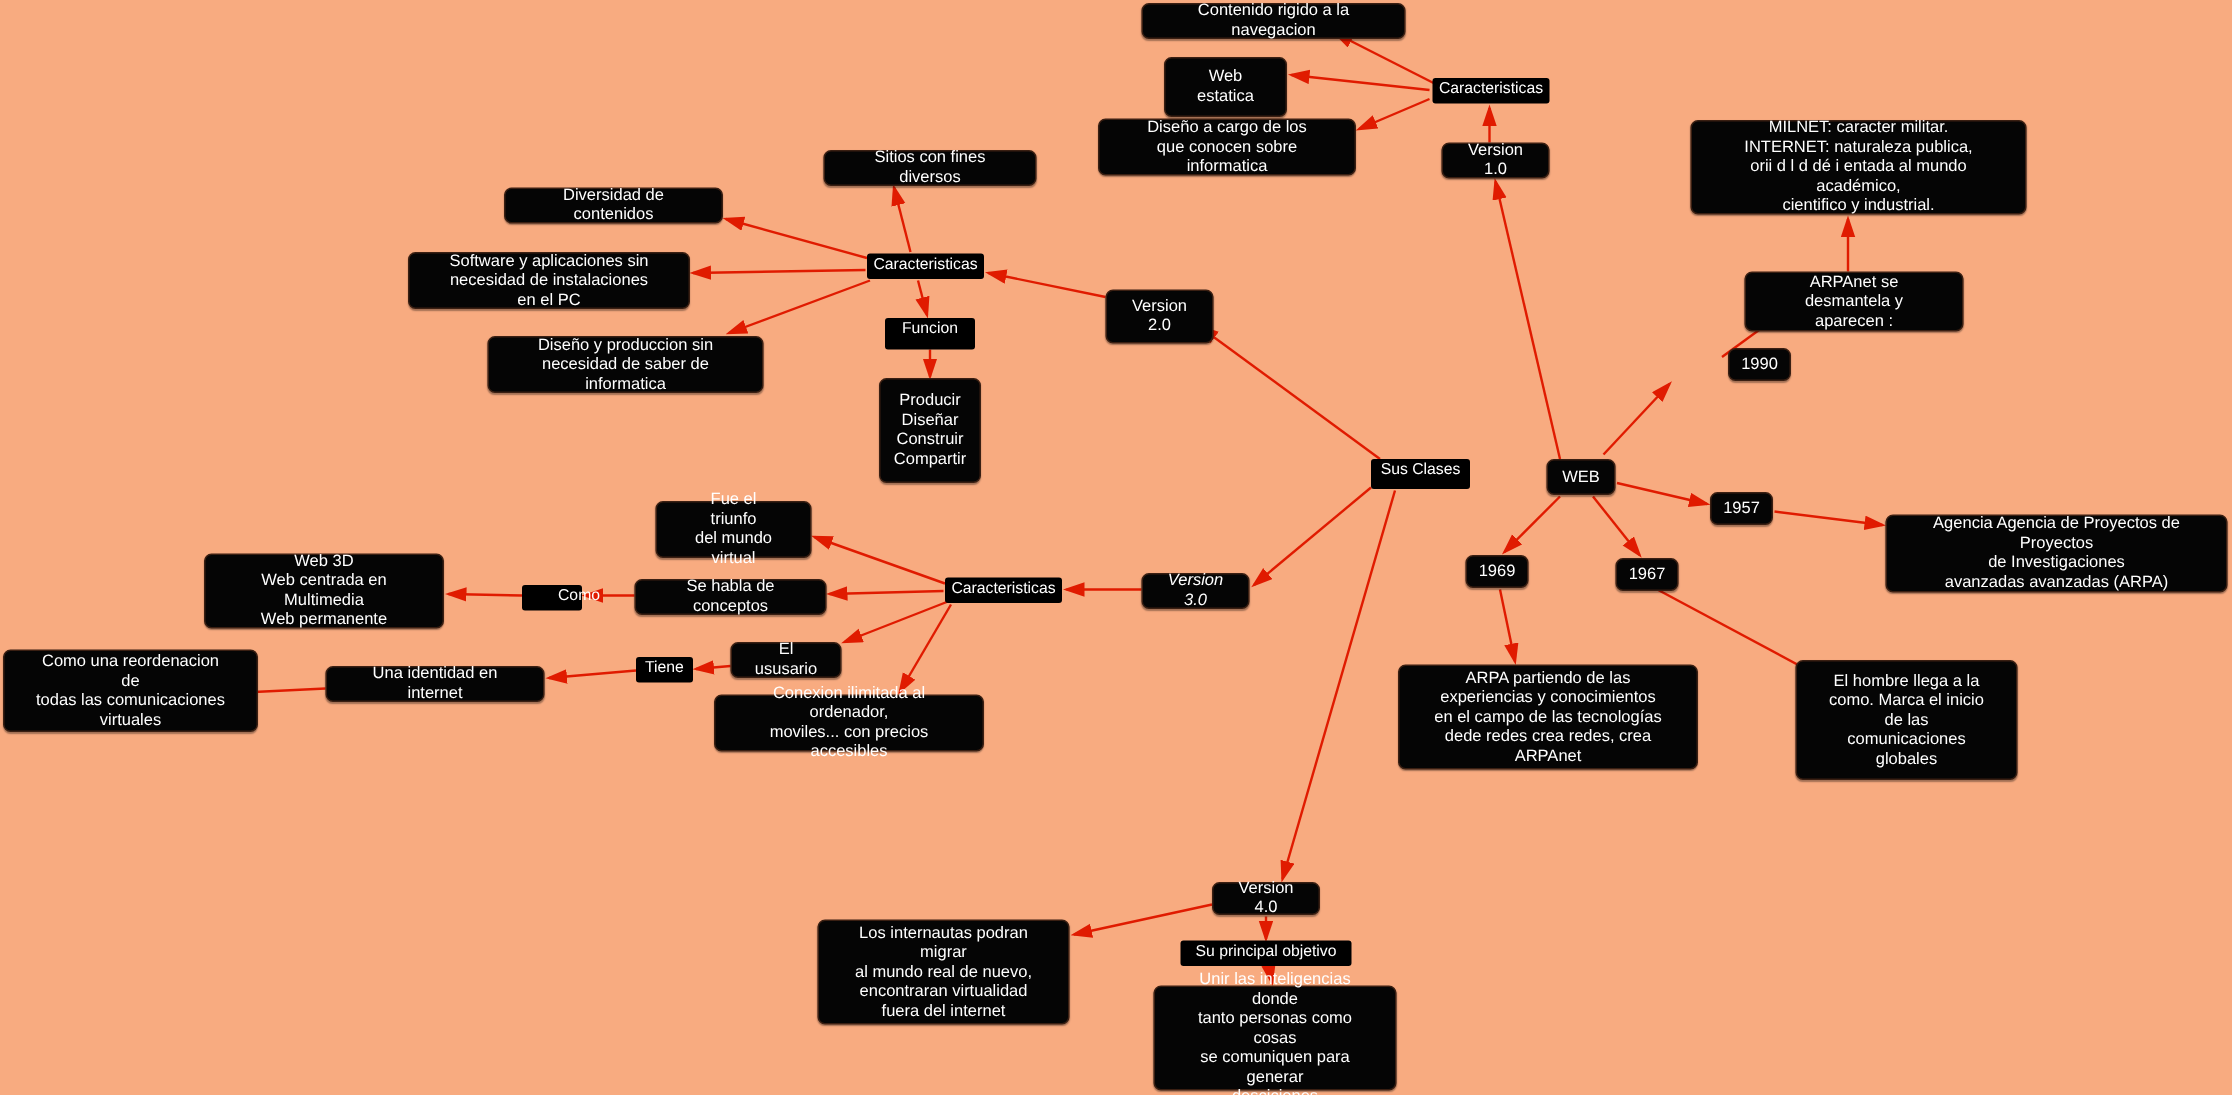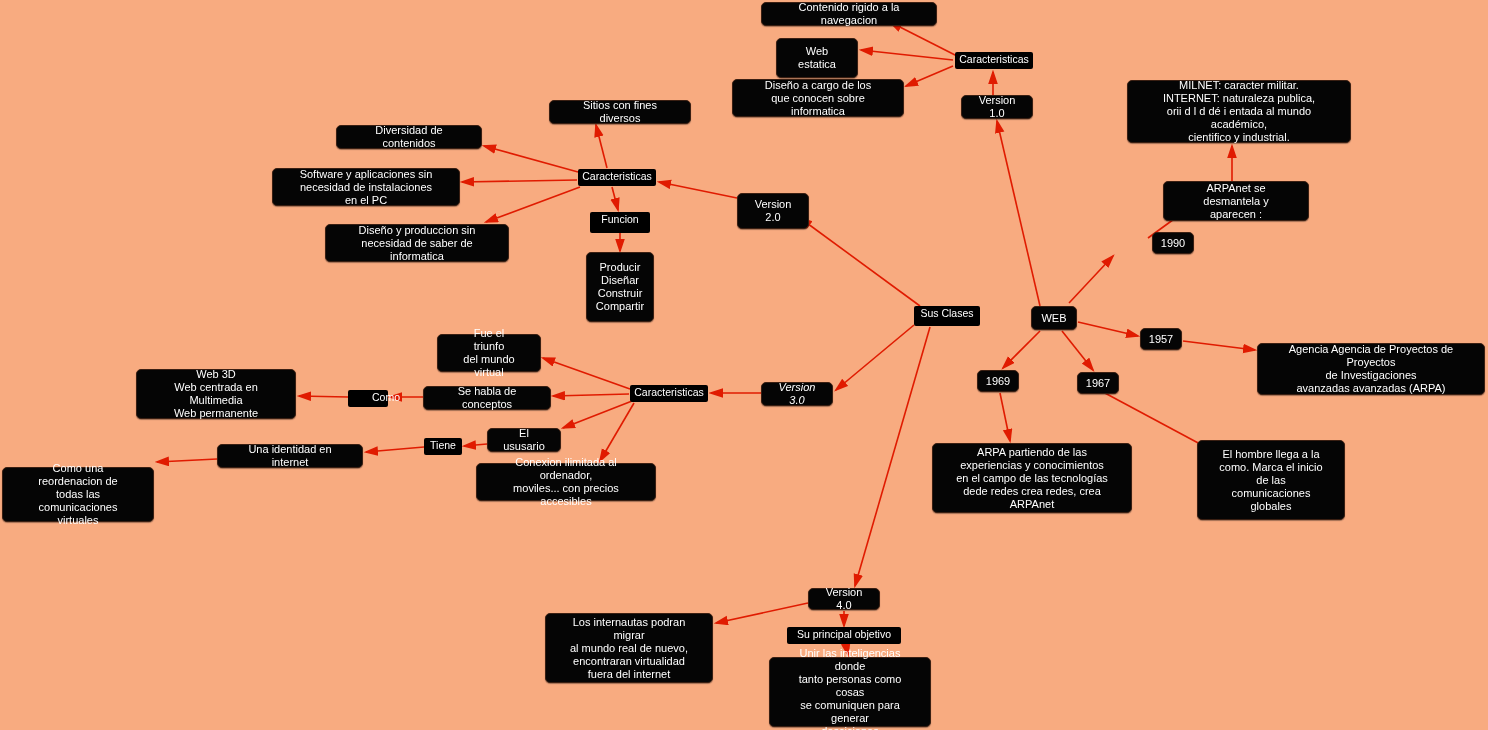--- a/index.html
+++ b/index.html
@@ -138,21 +138,21 @@
 del mundo virtual</div>
       <div class="node" style="left: 136px; top: 369px; width: 160px; height: 50px;">Web 3D
 Web centrada en Multimedia
 Web permanente</div>
       <div class="label" style="left: 348px; top: 390px; width: 40px; height: 17px; padding-left: 24px;">Como</div>
       <div class="node" style="left: 423px; top: 386px; width: 128px; height: 24px;">Se habla de conceptos</div>
       <div class="label" style="left: 630px; top: 385px; width: 78px; height: 17px;">Caracteristicas</div>
       <div class="node" style="left: 761px; top: 382px; width: 72px; height: 24px; font-style: italic;">Version 3.0</div>
       <div class="node" style="left: 977px; top: 370px; width: 42px; height: 22px;">1969</div>
       <div class="node" style="left: 1077px; top: 372px; width: 42px; height: 22px;">1967</div>
-      <div class="node" style="left: 2px; top: 433px; width: 152px; height: 55px; margin-top: 34px;">Como una reordenacion de
+      <div class="node" style="left: 2px; top: 433px; width: 170px; height: 55px;">Como una reordenacion de
 todas las comunicaciones
 virtuales</div>
       <div class="node" style="left: 217px; top: 444px; width: 146px; height: 24px;">Una identidad en internet</div>
       <div class="label" style="left: 424px; top: 438px; width: 38px; height: 17px;">Tiene</div>
       <div class="node" style="left: 487px; top: 428px; width: 74px; height: 24px;">El ususario</div>
       <div class="node" style="left: 476px; top: 463px; width: 180px; height: 38px;">Conexion ilimitada al ordenador,
 moviles... con precios accesibles</div>
       <div class="node" style="left: 932px; top: 443px; width: 200px; height: 70px;">ARPA partiendo de las
 experiencias y conocimientos
 en el campo de las tecnologías

